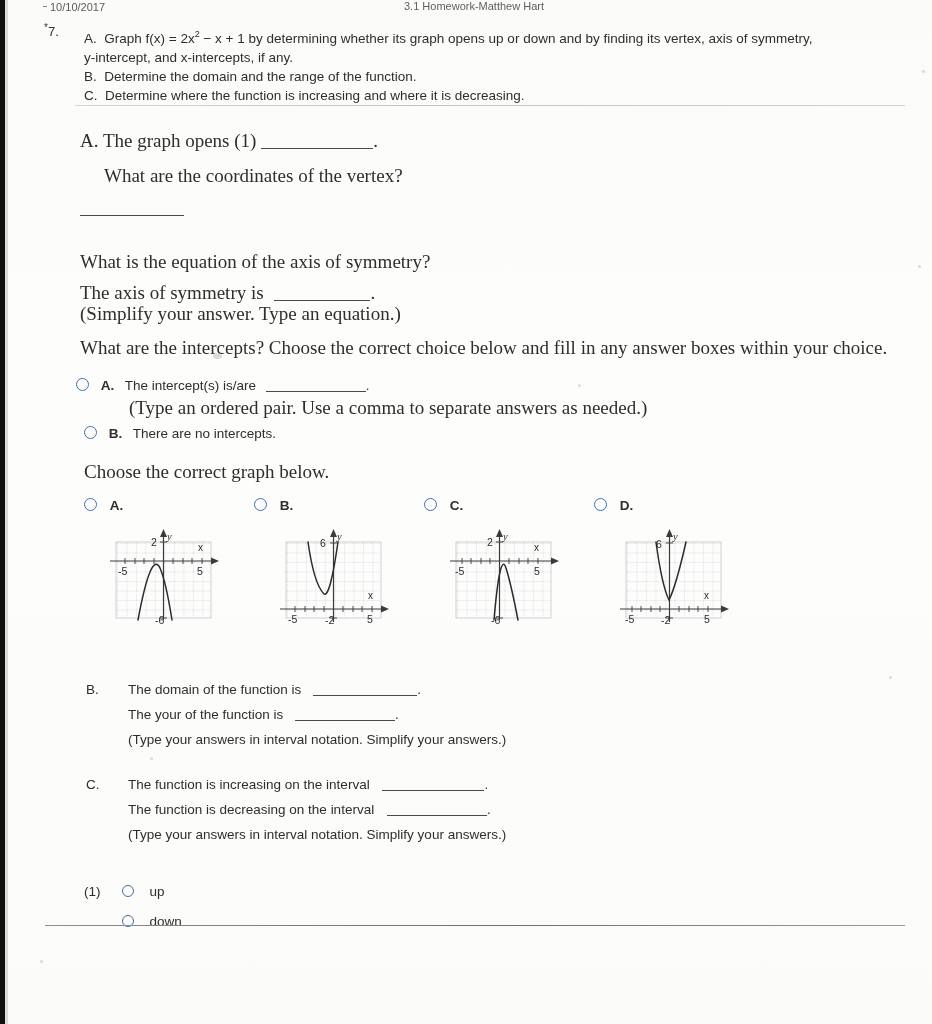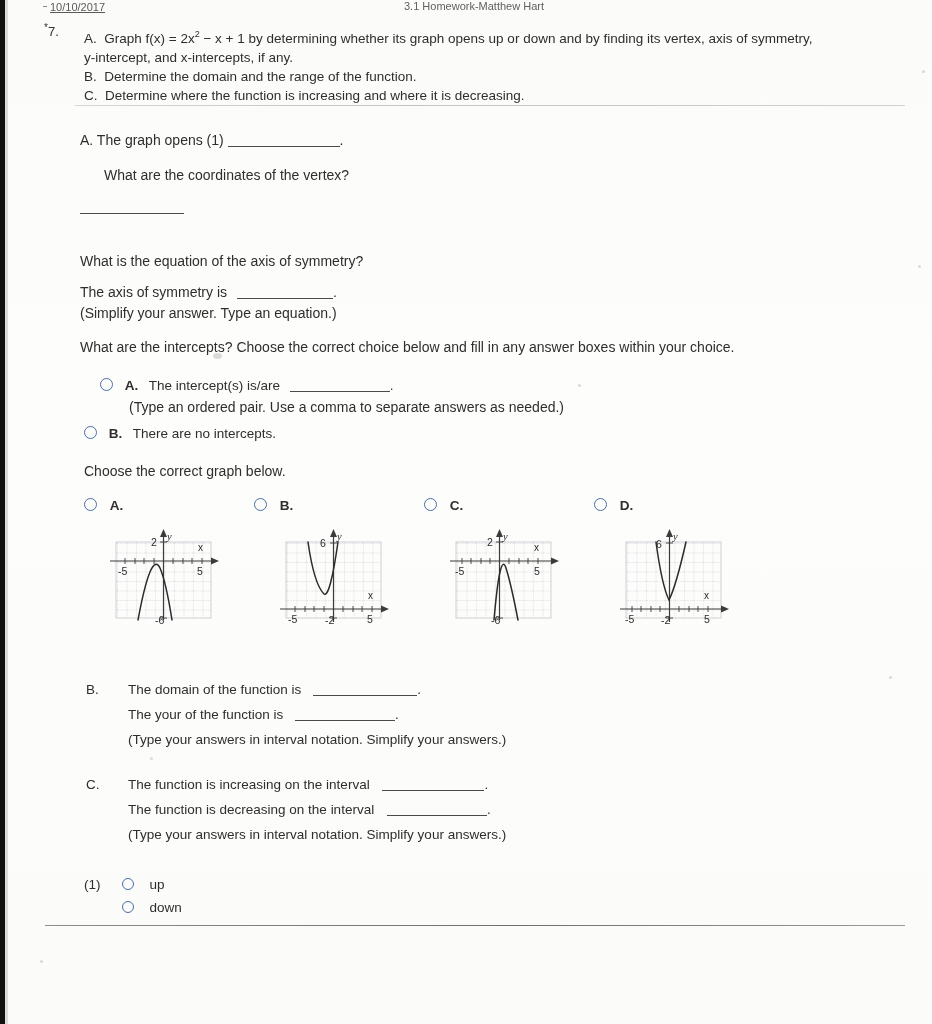--- a/index.html
+++ b/index.html
@@ -11,38 +11,38 @@
     position:relative;
     overflow:hidden;
   }
   .page{position:absolute;inset:0;background:
      linear-gradient(180deg,#fbfbf9 0%,#fdfdfc 40%,#fbfbf9 100%);}
   .scan-edge{position:absolute;left:0;top:0;width:5px;height:1024px;background:#111;}
   .scan-edge-2{position:absolute;left:5px;top:0;width:3px;height:1024px;background:#dcdcd8;}
 
   
   .hdr{position:absolute;top:0;left:0;width:932px;height:16px;}
-  .hdr .date{position:absolute;left:50px;top:1px;font-size:11px;color:#5a5a5a;text-decoration:underline;}
+  .hdr .date{position:absolute;left:50px;top:1px;font-size:11px;color:#5a5a5a;}
   .hdr .dot{position:absolute;left:43px;top:6px;width:4px;height:1px;background:#888;}
   .hdr .title{position:absolute;left:404px;top:0px;font-size:11px;color:#5f5f5f;}
 
   .divider-top{position:absolute;left:75px;top:105px;width:830px;height:1px;
      background:linear-gradient(90deg,#cfcfcf,#b9b9b9 40%,#c9c9c9);opacity:.85;}
   .divider-bottom{position:absolute;left:45px;top:925px;width:860px;height:1px;
      background:linear-gradient(90deg,#8d8d8d,#6f6f6f 55%,#9a9a9a);}
 
   
   .qnum{position:absolute;left:44px;top:22px;font-size:13px;font-weight:500;color:#333;}
   .qnum sup{font-size:10px;}
 
   .stem{position:absolute;left:76px;top:25px;width:812px;font-size:13.5px;line-height:19px;color:#2e2e2e;}
   .stem .ln{display:block;white-space:pre-wrap;margin-left:8px;}
   .stem sup{font-size:9px;vertical-align:super;}
 
-  .blk{position:absolute;font-size:14px;line-height:19px;color:#2e2e2e;}
+  .blk{position:absolute;font-size:19px;line-height:19px;color:#2e2e2e;font-family:Liberation Serif, serif;}
 
   .ul{display:inline-block;border-bottom:1px solid #4a4a4a;height:12px;vertical-align:-2px;}
 
   
   .radio{display:inline-block;width:11px;height:11px;border:1.6px solid #4a6fa5;
      border-radius:50%;background:transparent;vertical-align:-1px;}
   .radio.sm{width:10px;height:10px;}
 
   .choice-row{position:absolute;font-size:13.5px;color:#2e2e2e;}
   .choice-letter{font-weight:bold;margin-left:8px;margin-right:7px;}
@@ -52,21 +52,21 @@
   .gopt .ghead{font-size:13.5px;color:#2e2e2e;}
   .gopt .glabel{font-weight:bold;margin-left:9px;}
   .gcanvas{position:absolute;}
 
   
   .part{position:absolute;font-size:13.5px;line-height:25px;color:#2e2e2e;}
   .part .plet{position:absolute;left:0;top:0;}
   .part .ptxt{margin-left:42px;display:block;}
 
   .dropdown{position:absolute;font-size:13.5px;color:#2e2e2e;}
-  .dd-row{height:23px;line-height:23px;}
+  .dd-row{height:23px;line-height:23px;margin-top:7px;}
   .dd-label{display:inline-block;width:34px;}
   .dd-opt{margin-left:12px;}
 
   
   .speck{position:absolute;background:#bdbdb8;border-radius:50%;opacity:.55;}
 </style>
 </head>
 <body>
 
 <div class="page">
@@ -105,21 +105,21 @@
   <div class="blk" style="left:80px;top:252px;">What is the equation of the axis of symmetry?</div>
 
   <div class="blk" style="left:80px;top:283px;">
     <span>The axis of symmetry is</span>
     <span class="ul" style="width:96px;margin-left:6px;"></span><span>.</span>
   </div>
   <div class="blk" style="left:80px;top:304px;">(Simplify your answer. Type an equation.)</div>
 
   <div class="blk" style="left:80px;top:338px;">What are the intercepts? Choose the correct choice below and fill in any answer boxes within your choice.</div>
 
-  <div class="choice-row" style="left:100px;top:378px;text-align:right;">
+  <div class="choice-row" style="left:76px;top:378px;text-align:right;">
     <span class="radio"></span>
     <span class="choice-letter">A.</span>
     <span>The intercept(s) is/are</span>
     <span class="ul" style="width:100px;margin-left:6px;"></span><span>.</span>
   </div>
   <div class="blk" style="left:129px;top:398px;text-align:center;">(Type an ordered pair.  Use a comma to separate answers as needed.)</div>
 
   <div class="choice-row" style="left:84px;top:426px;">
     <span class="radio"></span>
     <span class="choice-letter">B.</span>

